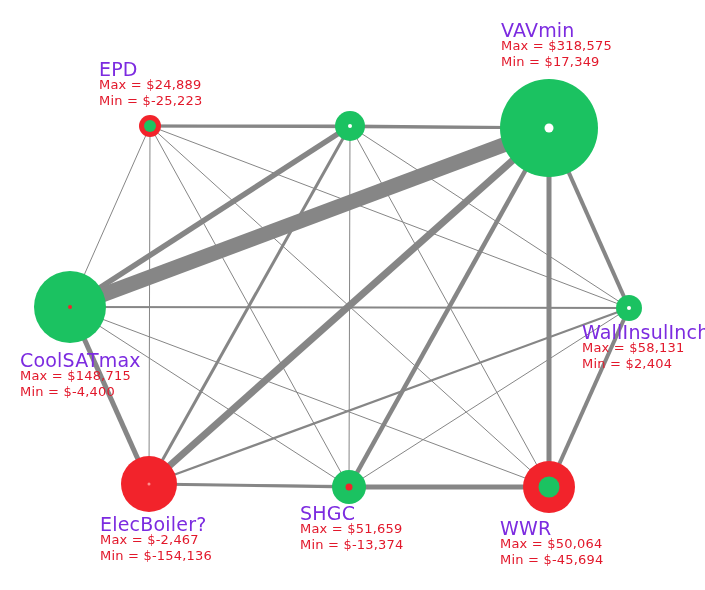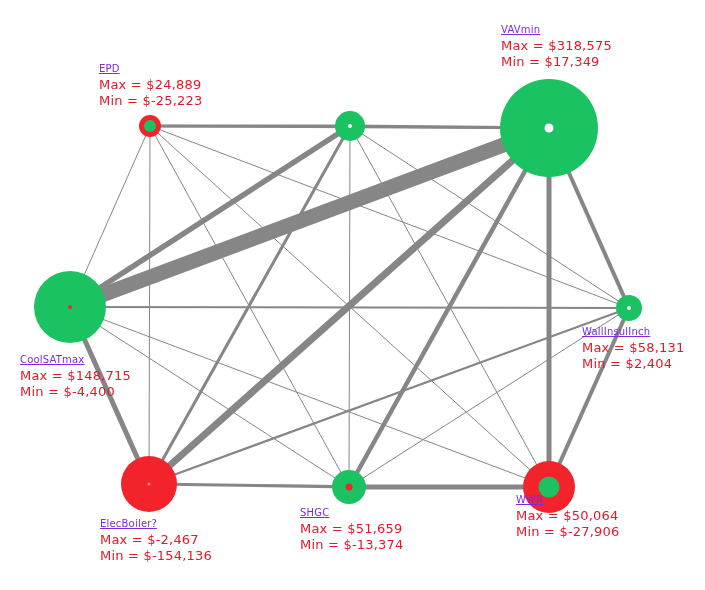--- a/index.html
+++ b/index.html
@@ -12,21 +12,21 @@
     font-family: "DejaVu Sans", "Liberation Sans", sans-serif;
   }
   #graph-svg { position: absolute; left: 0; top: 0; }
   .node-label {
     position: absolute;
     font-size: 13px;
     line-height: 16px;
     white-space: nowrap;
     letter-spacing: 0.2px;
   }
-  .node-label .nm  { color: var(--label-color, #7c2be0); font-size: 10px; text-decoration: underline; }
+  .node-label .nm  { color: var(--label-color, #7c2be0); font-size: 19px; }
   .node-label .val { color: var(--value-color, #e2182b); }
 </style>
 </head>
 <body>
 
 <div class="stage" id="stage" style="--bg: #ffffff; --label-color: #7c2be0; --value-color: #e2182b;">
 
   <svg id="graph-svg" width="705" height="590" viewBox="0 0 705 590">
       <line x1="150" y1="126" x2="70" y2="307" stroke="#868686" stroke-width="1"></line>
       <line x1="150" y1="126" x2="629" y2="308" stroke="#868686" stroke-width="1"></line>
@@ -104,19 +104,19 @@
     <div class="val">Max = $-2,467</div>
     <div class="val">Min = $-154,136</div>
   </div>
 
   <div class="node-label" style="left: 300px; top: 505px;">
     <div class="nm">SHGC</div>
     <div class="val">Max = $51,659</div>
     <div class="val">Min = $-13,374</div>
   </div>
 
-  <div class="node-label" style="left: 500px; top: 492px; margin-left: 16px;">
+  <div class="node-label" style="left: 500px; top: 520px;">
     <div class="nm">WWR</div>
     <div class="val">Max = $50,064</div>
-    <div class="val">Min = $-27,906</div>
+    <div class="val">Min = $-45,694</div>
   </div>
 
 </div>
 
 </body></html>

